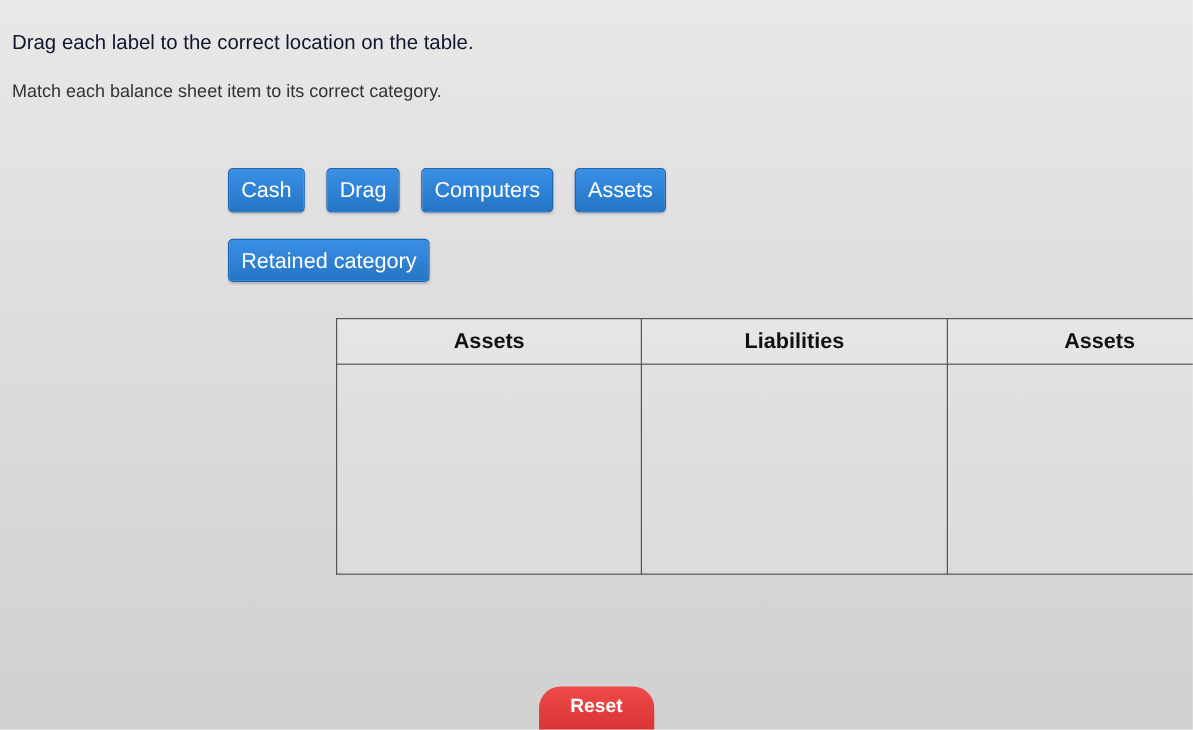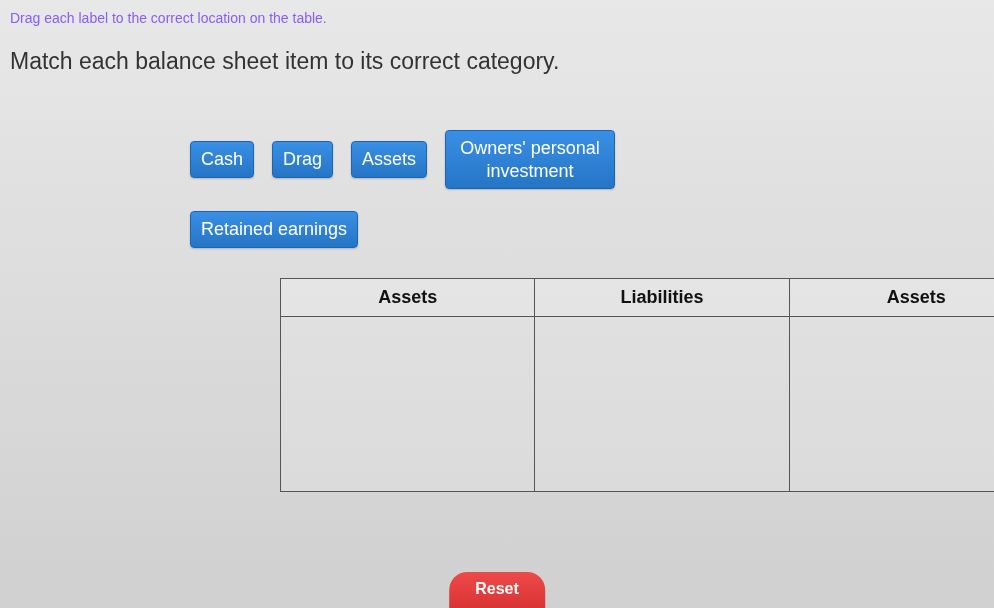--- a/index.html
+++ b/index.html
@@ -11,27 +11,27 @@
       font-family: Arial, Helvetica, sans-serif;
       background: linear-gradient(to bottom, #e8e8e8 0%, #d0d0d0 100%);
       width: 994px;
       height: 608px;
       padding: 8px 10px;
       color: #222;
       position: relative;
       overflow: hidden;
     }
     .instruction-1 {
-      font-size: 14px;
-      color: #8b5cf6;
+      font-size: 17px;
+      color: #0f172a;
       margin-bottom: 22px;
-      margin-top: 2px;
+      margin-top: 18px;
     }
     .instruction-2 {
-      font-size: 23px;
+      font-size: 15px;
       color: #333;
       margin-top: 8px;
     }
     .labels-area {
       margin-top: 55px;
       margin-left: 180px;
       width: 790px;
     }
     .labels-row {
       display: flex;
@@ -107,25 +107,25 @@
 </head>
 <body>
 
 <div class="instruction-1">Drag each label to the correct location on the table.</div>
 <div class="instruction-2">Match each balance sheet item to its correct category.</div>
 
 <div class="labels-area">
   <div class="labels-row">
     <div class="label-chip">Cash</div>
     <div class="label-chip">Drag</div>
+    <div class="label-chip">Computers</div>
     <div class="label-chip">Assets</div>
-    <div class="label-chip multi">Owners' personal investment</div>
   </div>
   <div class="labels-row">
-    <div class="label-chip">Retained earnings</div>
+    <div class="label-chip">Retained category</div>
   </div>
 </div>
 
 <div class="table-wrap">
   <table class="drop-table">
     <thead>
       <tr>
         <th>Assets</th>
         <th>Liabilities</th>
         <th>Assets</th>

